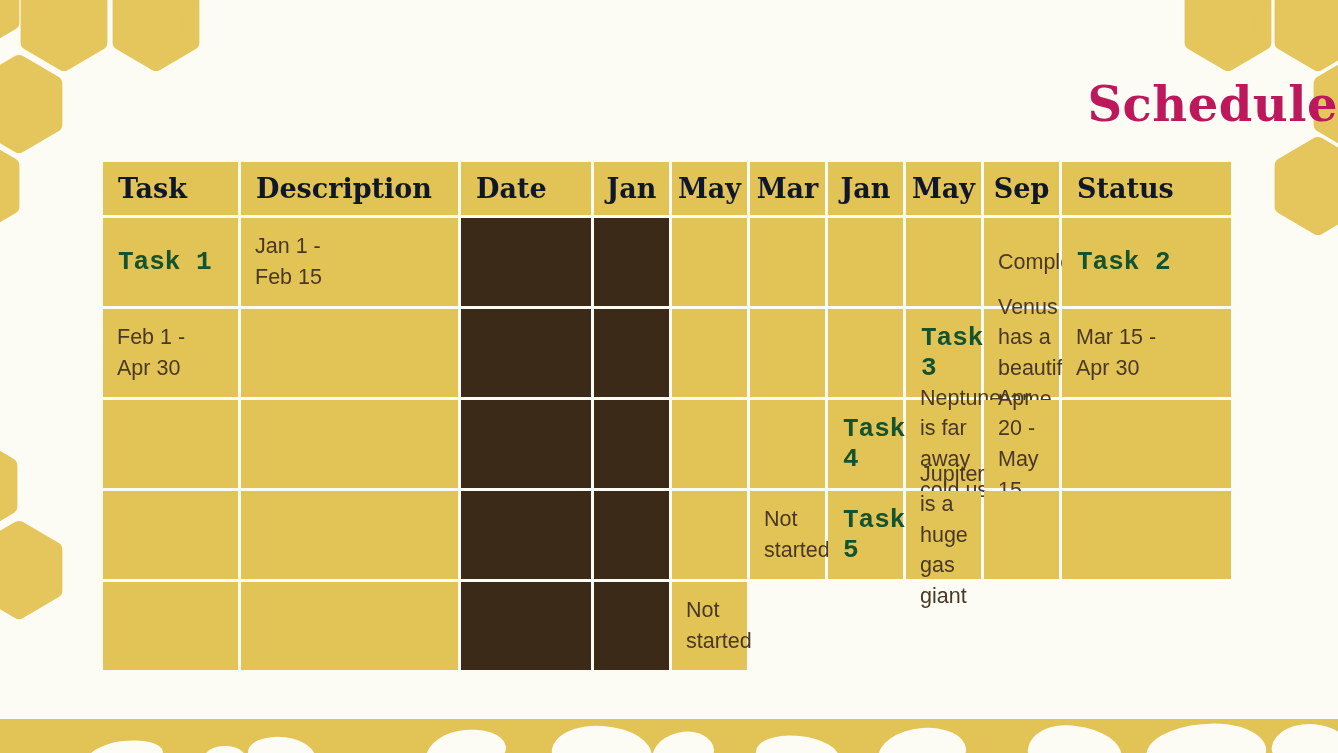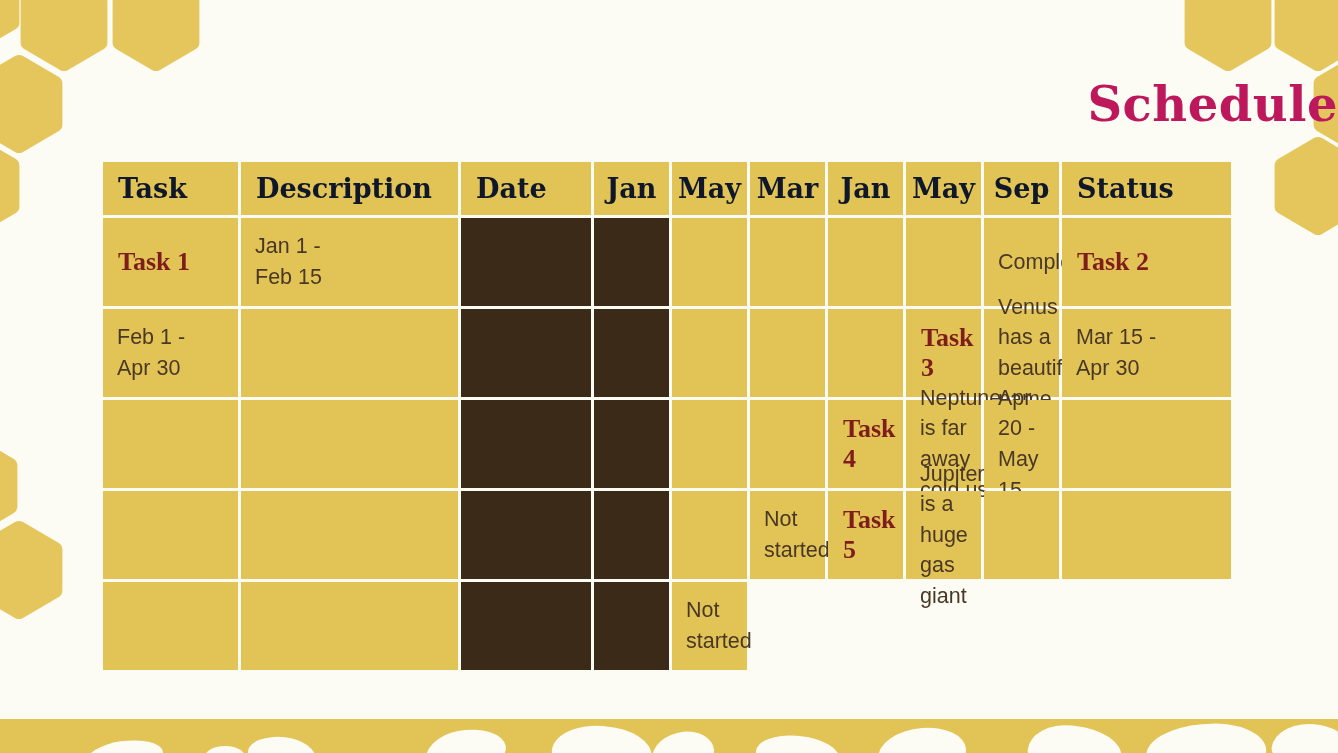--- a/index.html
+++ b/index.html
@@ -26,22 +26,22 @@
     gap:3px;
   }
   .cell{background:#E2C355;display:flex;align-items:center;box-sizing:border-box;}
   .cell.filled{background:#3A2A17;}
   .head{
     font-family:"DejaVu Serif", serif;font-weight:700;font-size:27px;
     color:#0f172a;padding-left:15px;
   }
   .head.month{justify-content:center;padding-left:0;}
   .task-cell{
-    font-family:Liberation Serif, serif;font-weight:700;font-size:26px;
-    color:#7f1d1d;padding-left:15px;
+    font-family:Liberation Mono, monospace;font-weight:700;font-size:26px;
+    color:#14532d;padding-left:15px;
   }
   .text-cell{
     font-size:21.5px;color:#4A3826;padding-left:14px;padding-right:6px;
     white-space:pre-line;line-height:1.42;
   }
 
   
   .band{
     position:absolute;left:0;top:719px;width:1338px;height:34px;
     background:#E2C355;overflow:hidden;

